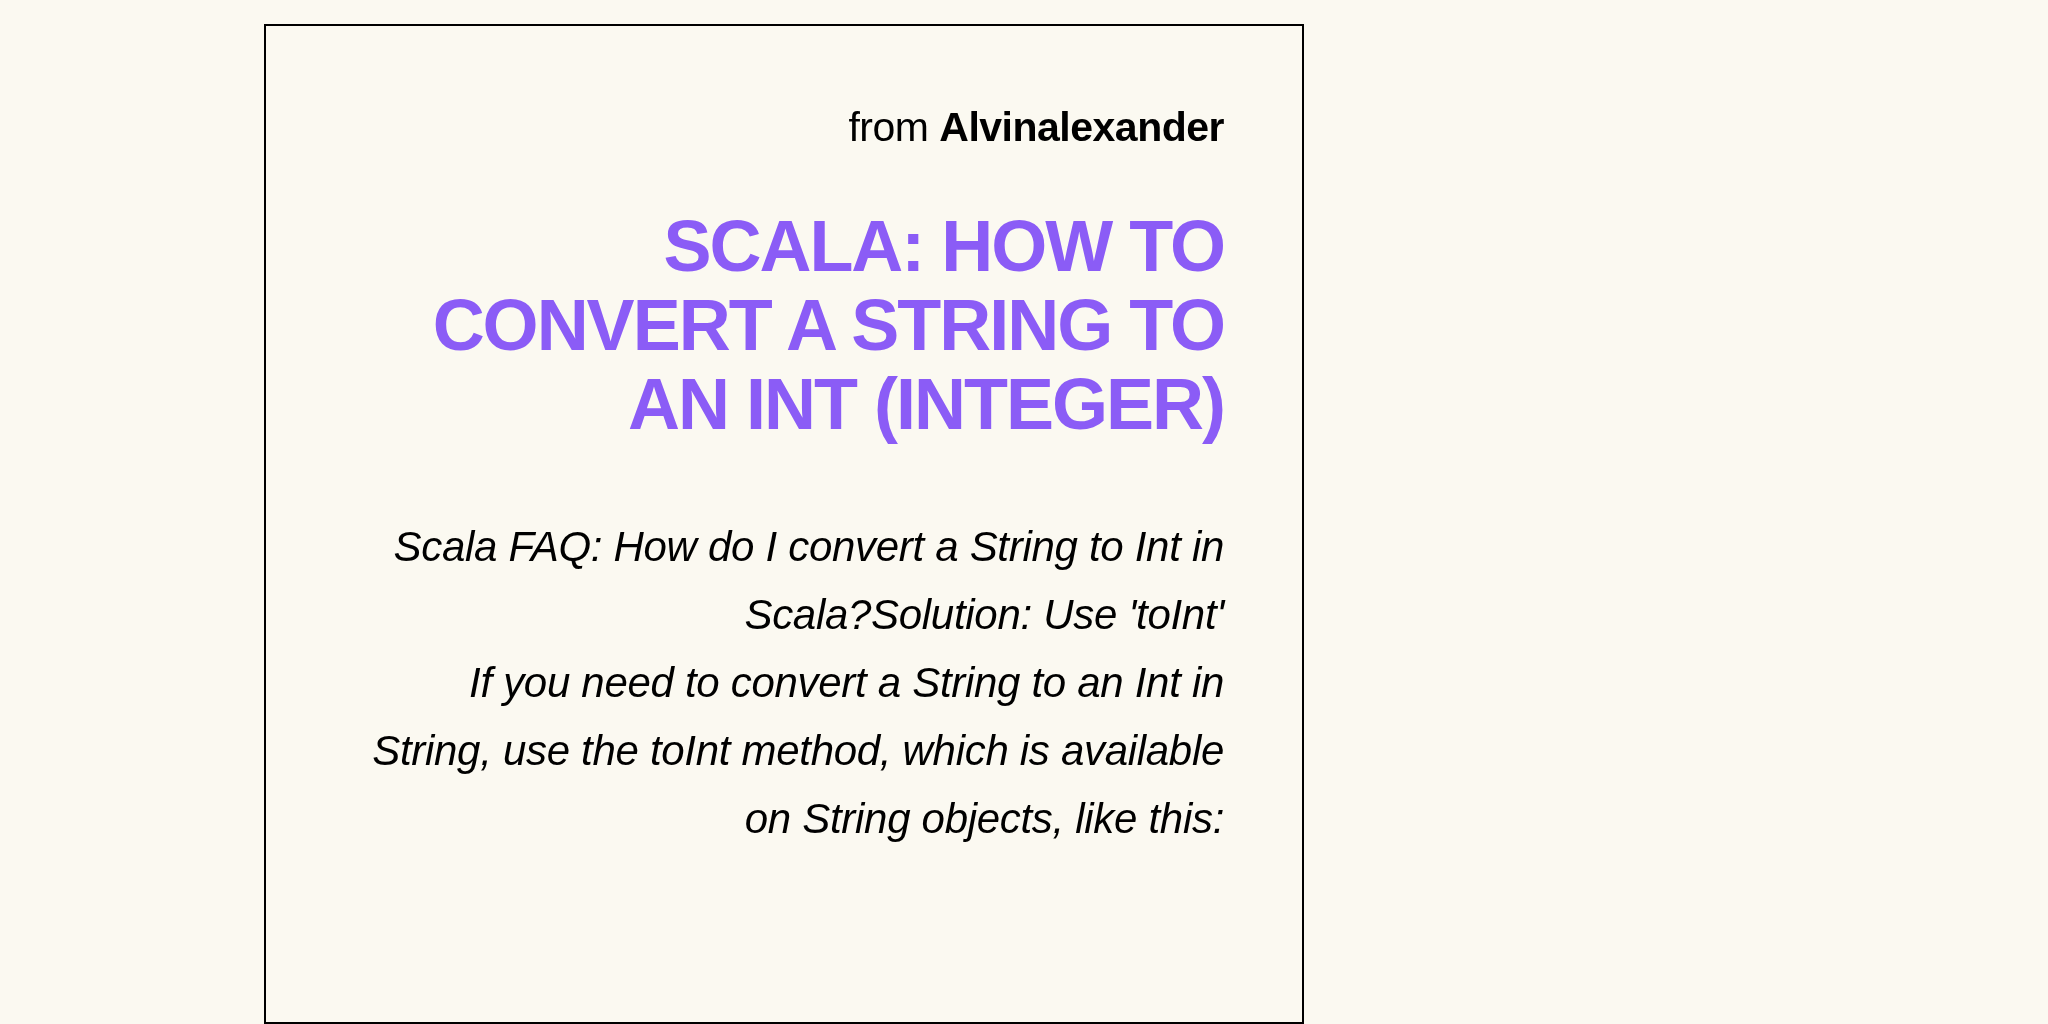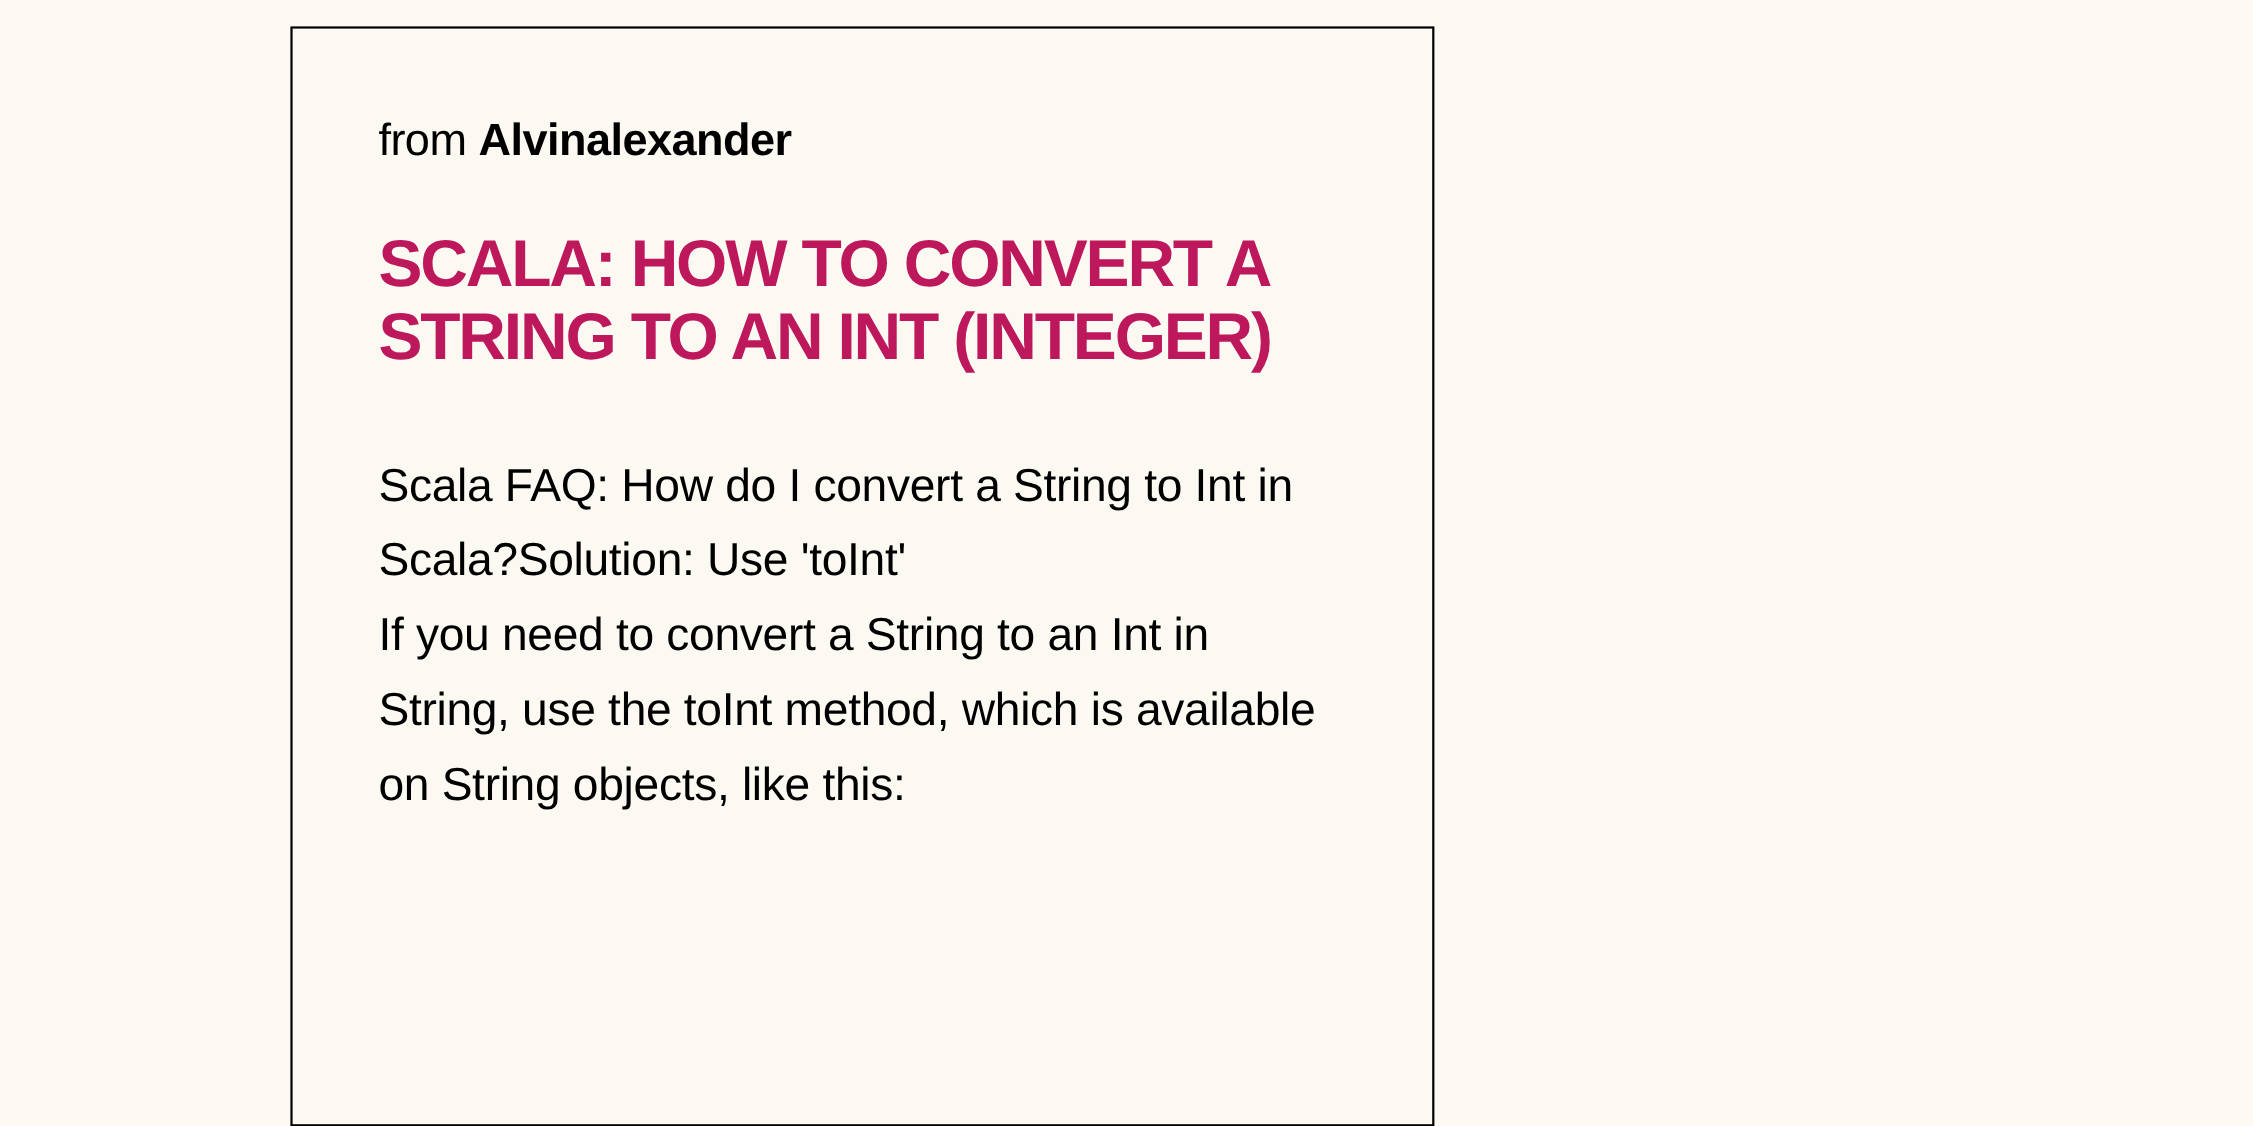--- a/index.html
+++ b/index.html
@@ -1,18 +1,19 @@
 <!DOCTYPE html>
 <html><head>
   <meta charset="utf-8">
   <style>
     * {
       margin: 0;
       padding: 0;
       box-sizing: border-box;
+      text-align: right;
     }
     body {
       background-color: #fbf9f1;
       width: 2048px;
       height: 1024px;
       font-family: -apple-system, BlinkMacSystemFont, 'Segoe UI', Helvetica, Arial, sans-serif;
       display: flex;
       justify-content: flex-start;
       align-items: flex-start;
       overflow: hidden;
@@ -33,39 +34,40 @@
       margin-bottom: 56px;
       letter-spacing: -0.5px;
     }
     .source-line .from {
       font-weight: 400;
     }
     .source-line .author {
       font-weight: 700;
     }
     .title {
-      font-size: 60px;
+      font-size: 72px;
       font-weight: 900;
       text-transform: uppercase;
       line-height: 1.1;
       letter-spacing: -2px;
-      color: #be185d;
+      color: #8b5cf6;
       margin-bottom: 68px;
       font-stretch: condensed;
       font-family: 'Arial Narrow', 'Helvetica Neue Condensed', Impact, sans-serif;
     }
     .body-text {
       font-size: 42px;
       line-height: 1.62;
       color: #000;
       font-weight: 400;
       letter-spacing: -0.3px;
     }
     .body-text p {
       margin: 0;
+      font-style: italic;
     }
   </style>
 </head>
 <body>
 
 <div class="card">
   <div class="source-line">
     <span class="from">from </span><span class="author">Alvinalexander</span>
   </div>
   <h1 class="title">SCALA: HOW TO CONVERT A STRING TO AN INT (INTEGER)</h1>

